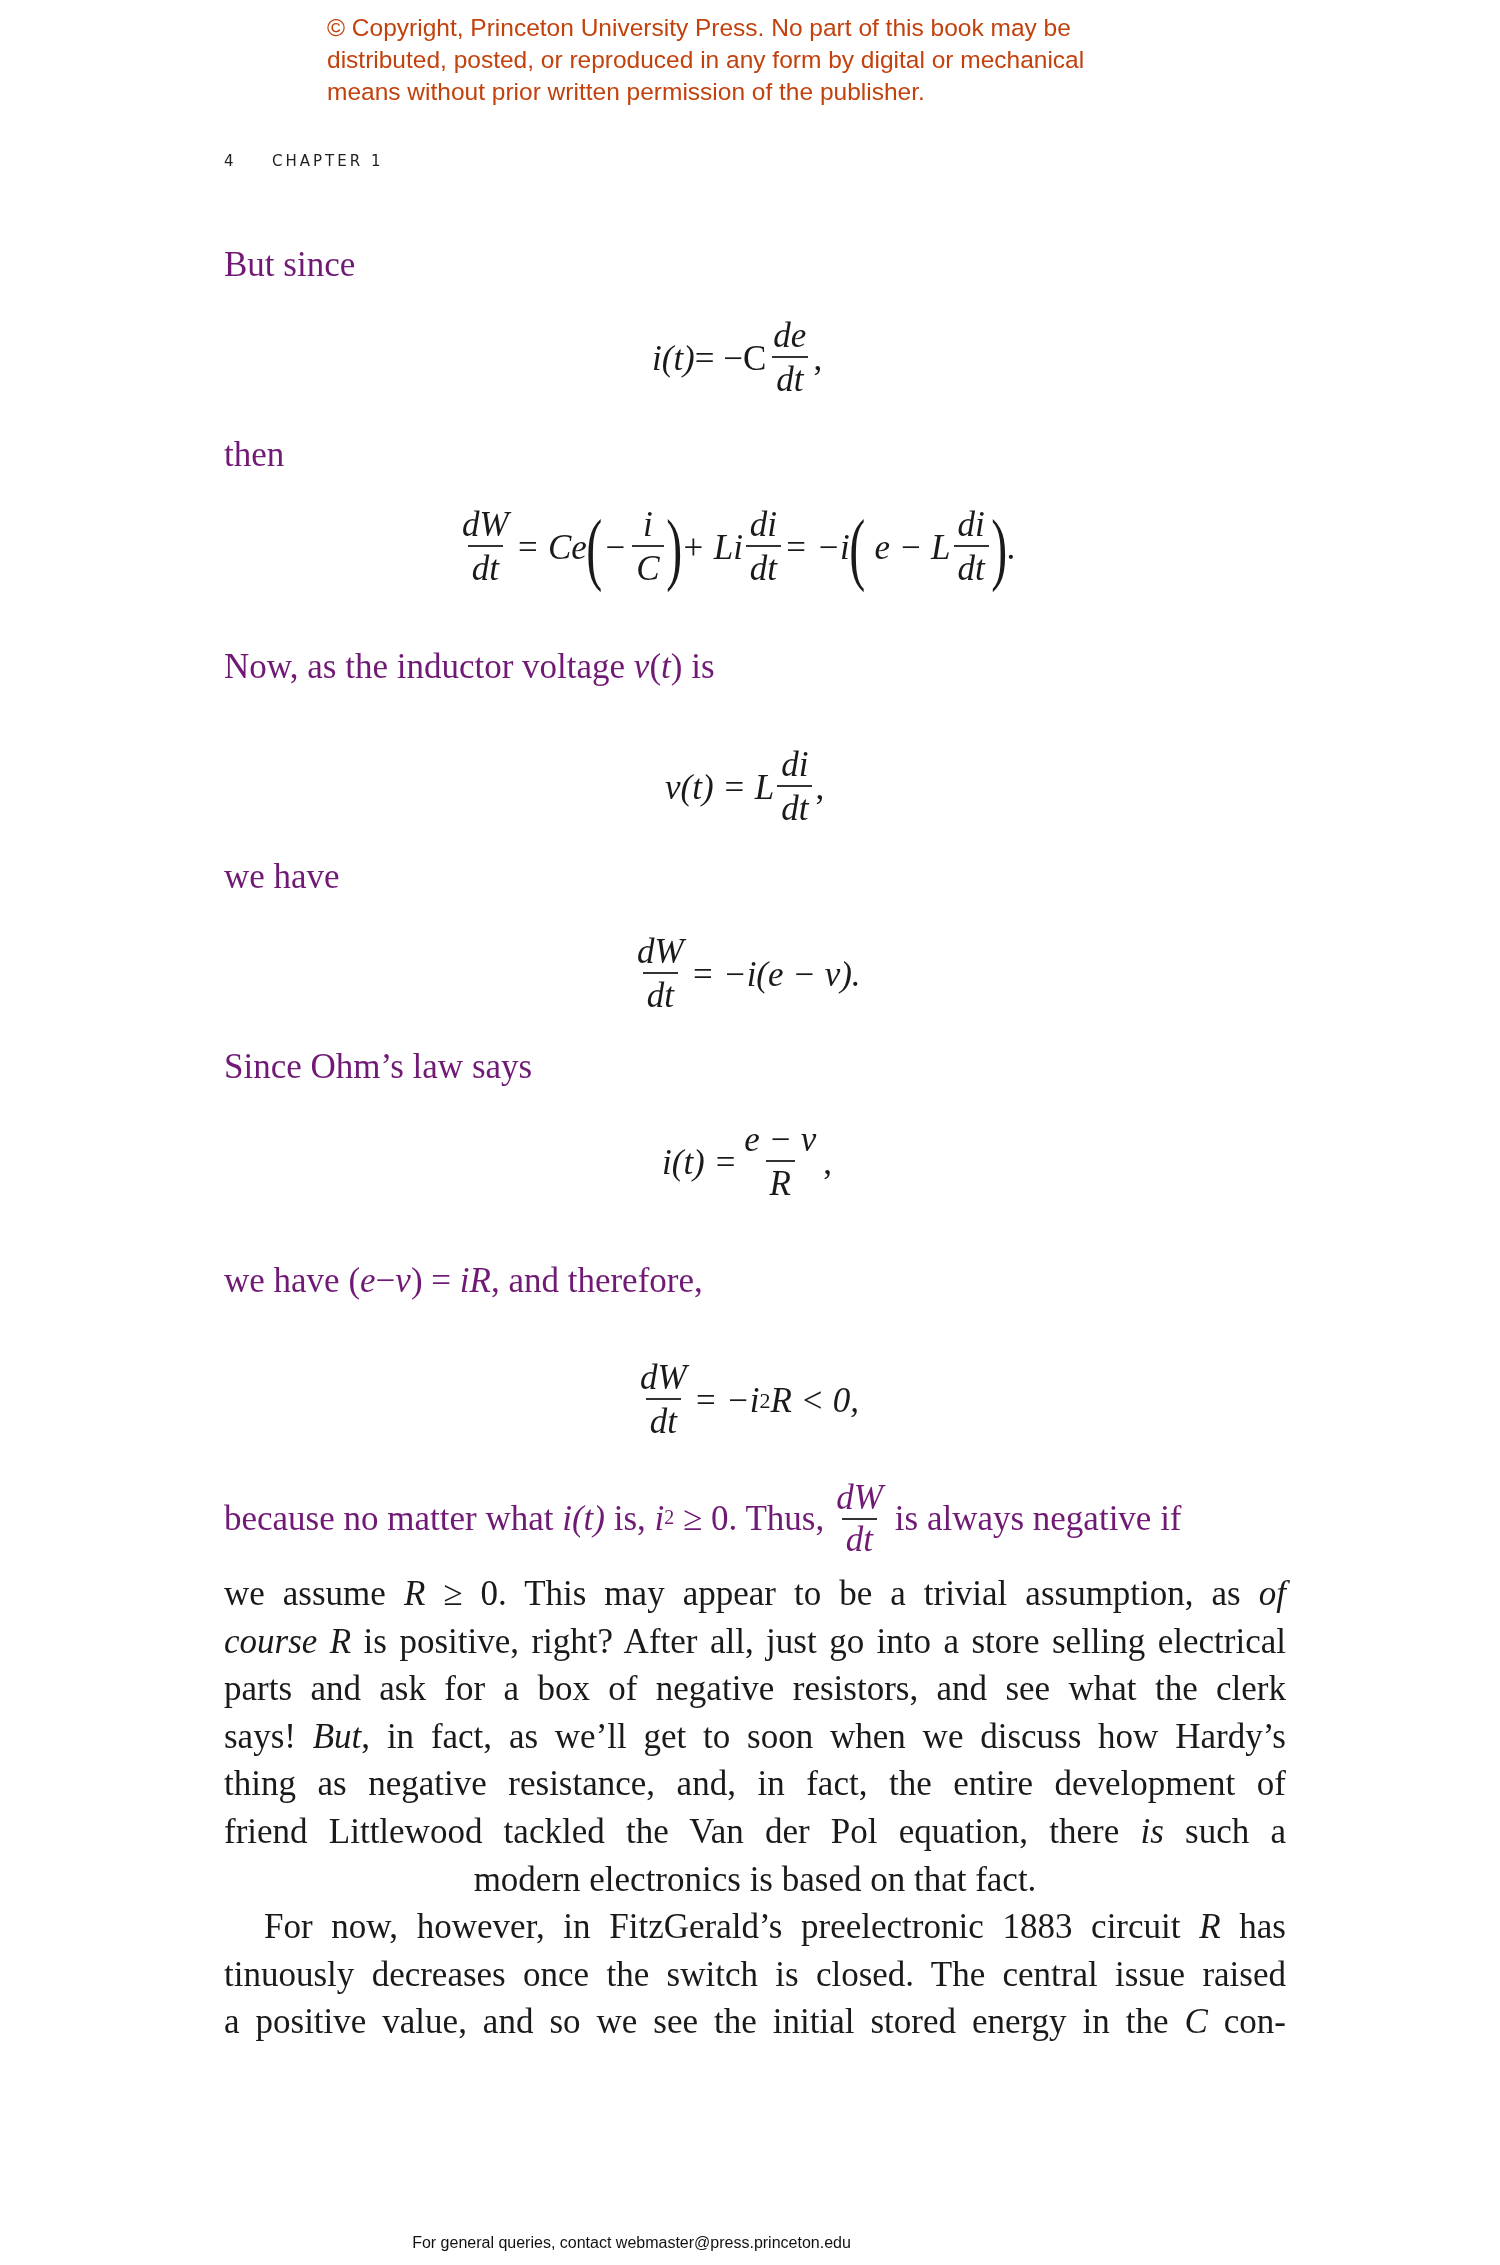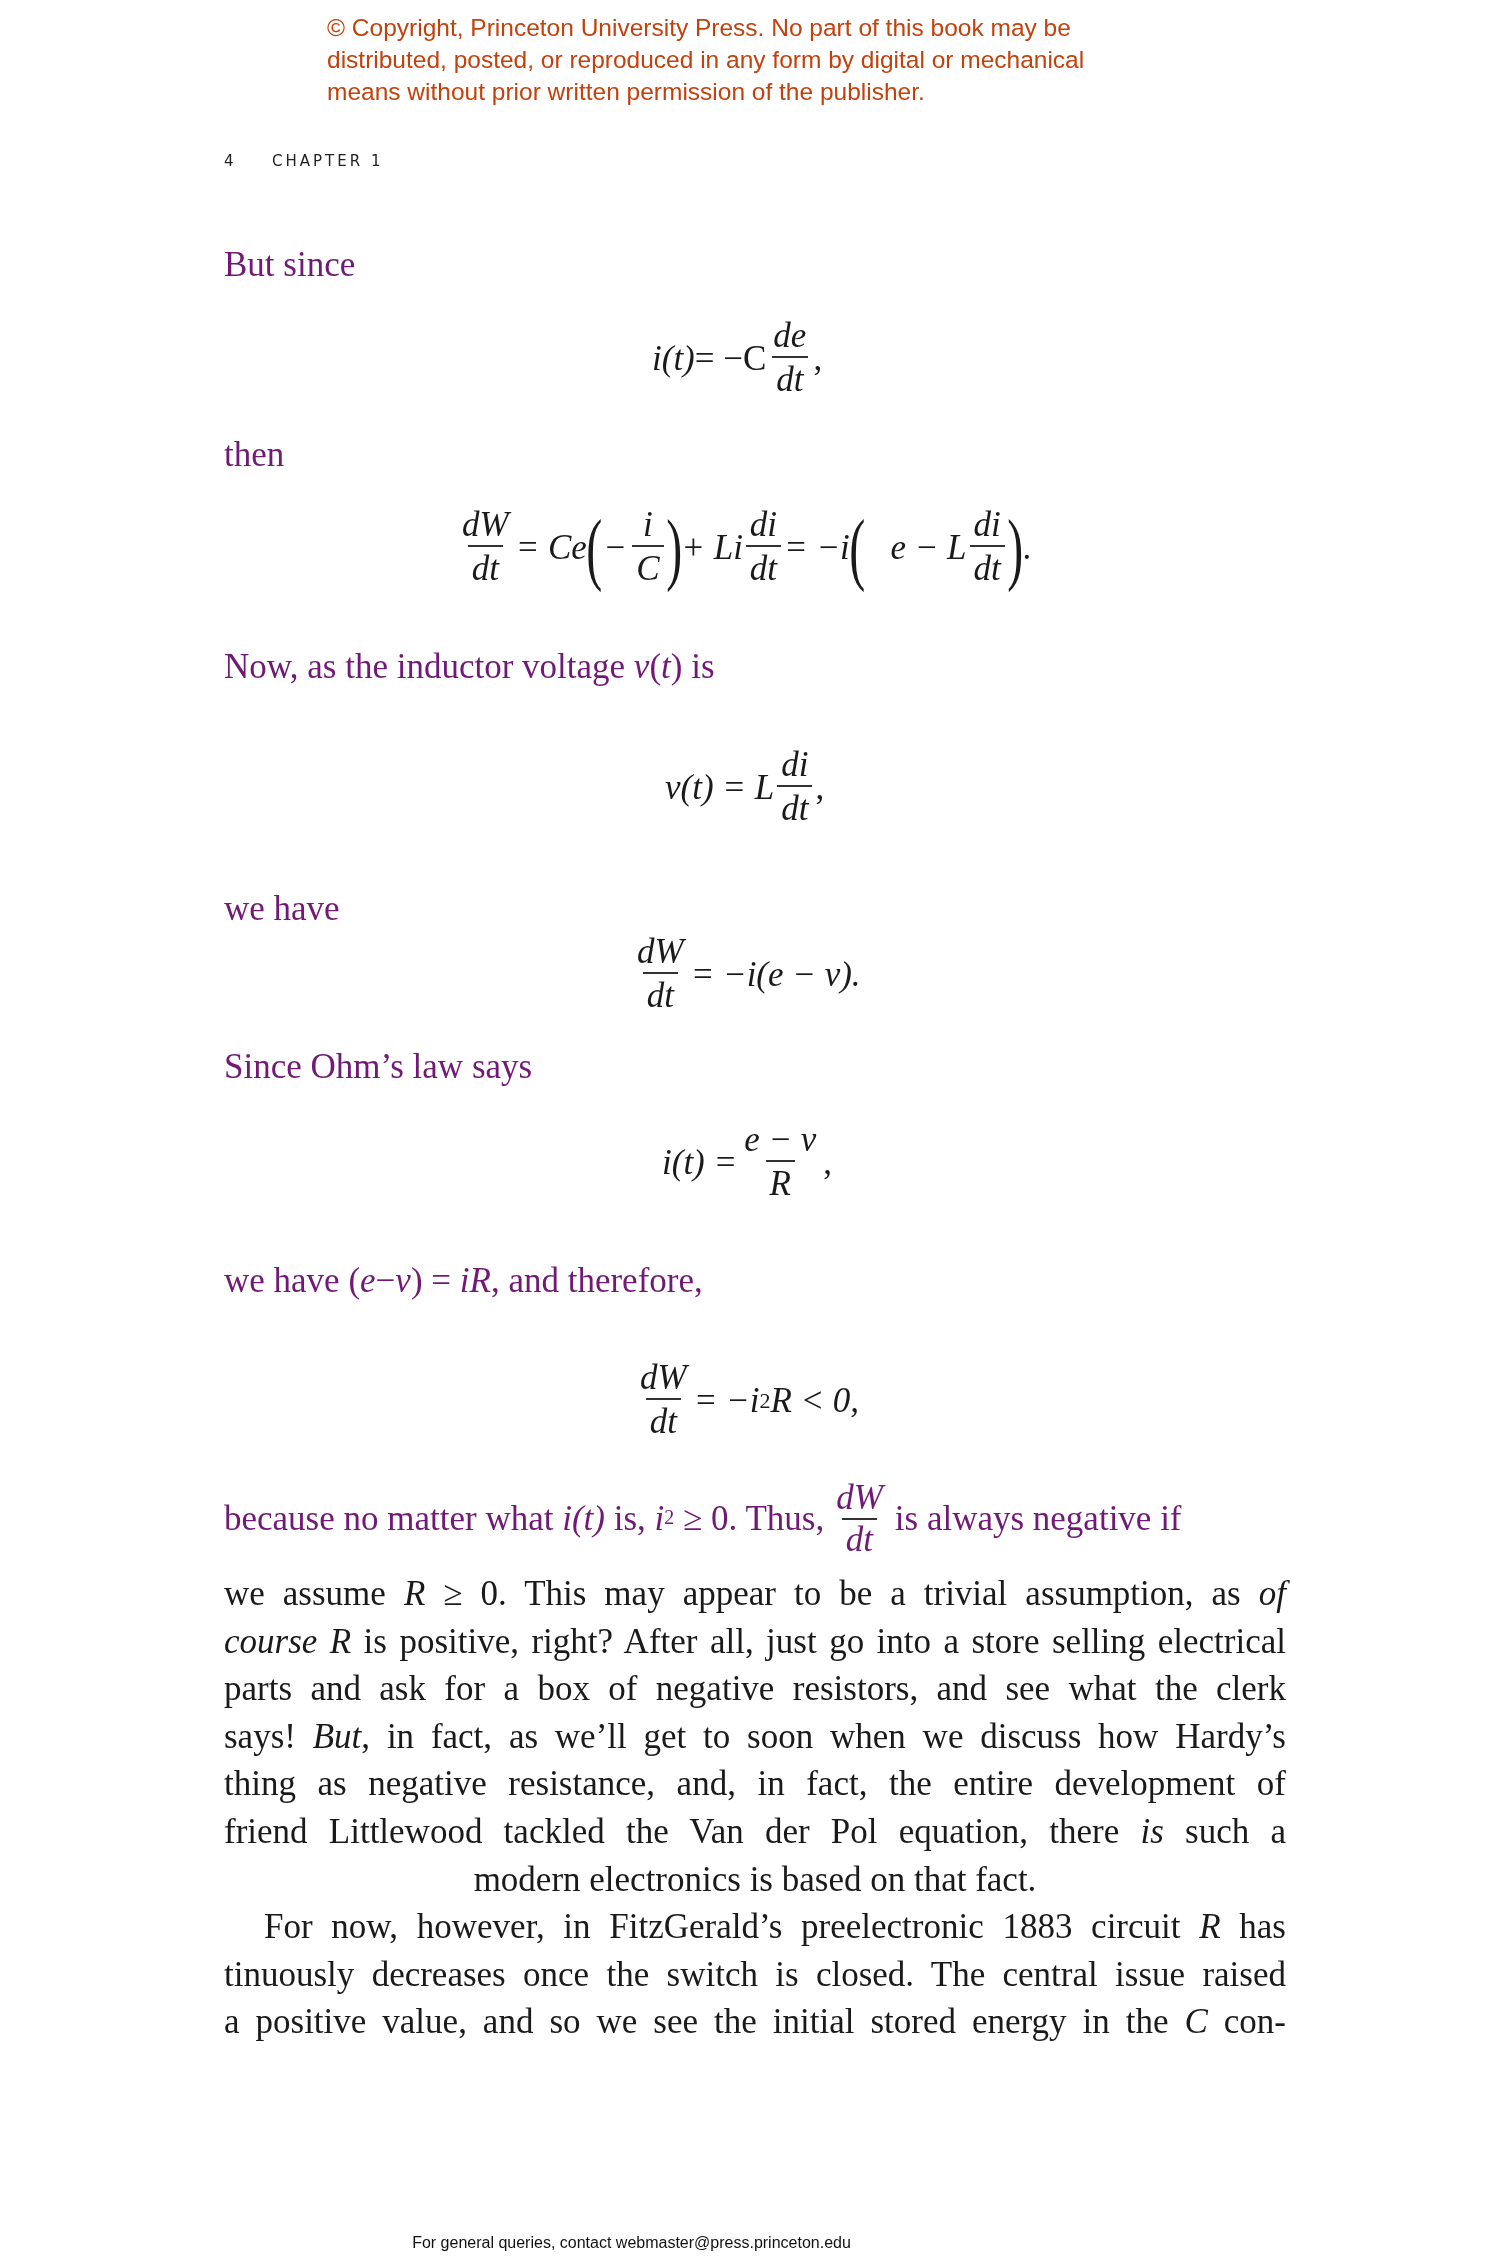--- a/index.html
+++ b/index.html
@@ -66,21 +66,21 @@
       <i class="den">C</i>
     </span>
   <span class="big-paren">)</span>
   <i> + Li</i>
   <span class="frac">
       <i class="num">di</i>
       <i class="den">dt</i>
     </span>
   <i> = −i</i>
   <span class="big-paren">(</span>
-  <i style="margin-left:26px">e − L</i>
+  <i style="margin-left:10px">e − L</i>
   <span class="frac">
       <i class="num">di</i>
       <i class="den">dt</i>
     </span>
   <span class="big-paren">)</span>
   <span>.</span>
 </div>
 
 <div class="abs serif line" style="top:647px;">
   <span>Now, as the inductor voltage </span><i>v</i><span>(</span><i>t</i><span>) is</span>
@@ -88,21 +88,21 @@
 
 <div class="abs math" style="left:665px; top:745px;">
   <i>v(t) = L</i>
   <span class="frac">
       <i class="num">di</i>
       <i class="den">dt</i>
     </span>
     <span>,</span>
 </div>
 
-<div class="abs serif line" style="top:857px;margin-top:32px;">we have</div>
+<div class="abs serif line" style="top:857px;">we have</div>
 
 <div class="abs math" style="left:630px; top:932px;">
   <span class="frac">
       <i class="num">dW</i>
       <i class="den">dt</i>
     </span>
   <i> = −i(e − v).</i>
 </div>
 
 <div class="abs serif line" style="top:1047px;">Since Ohm’s law says</div>

